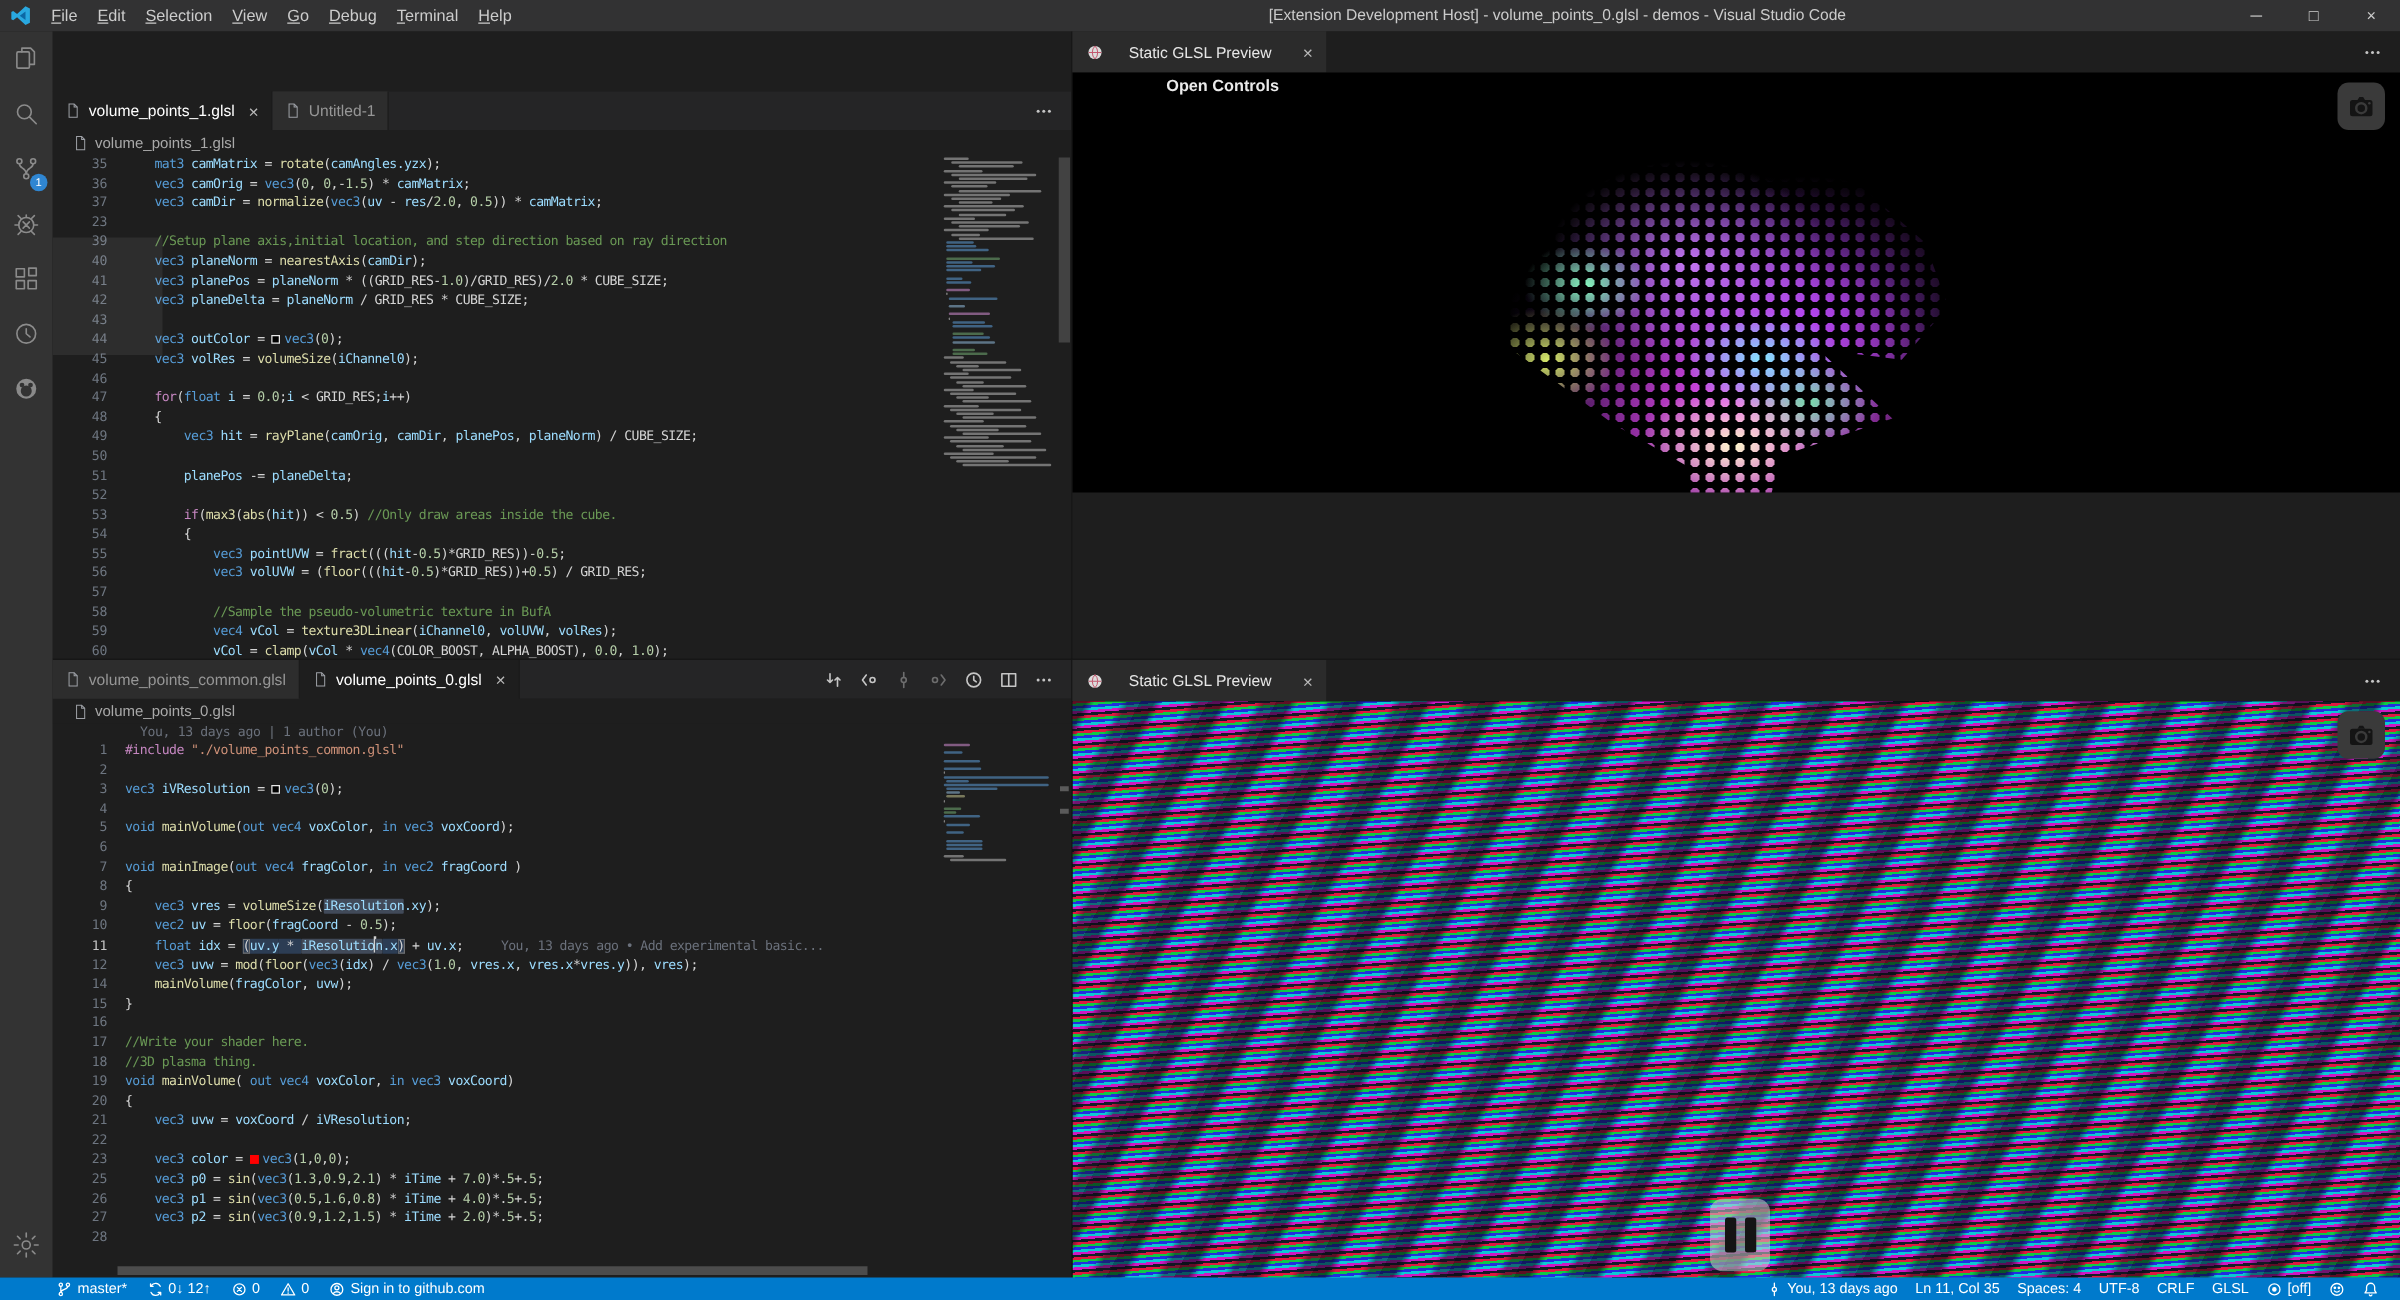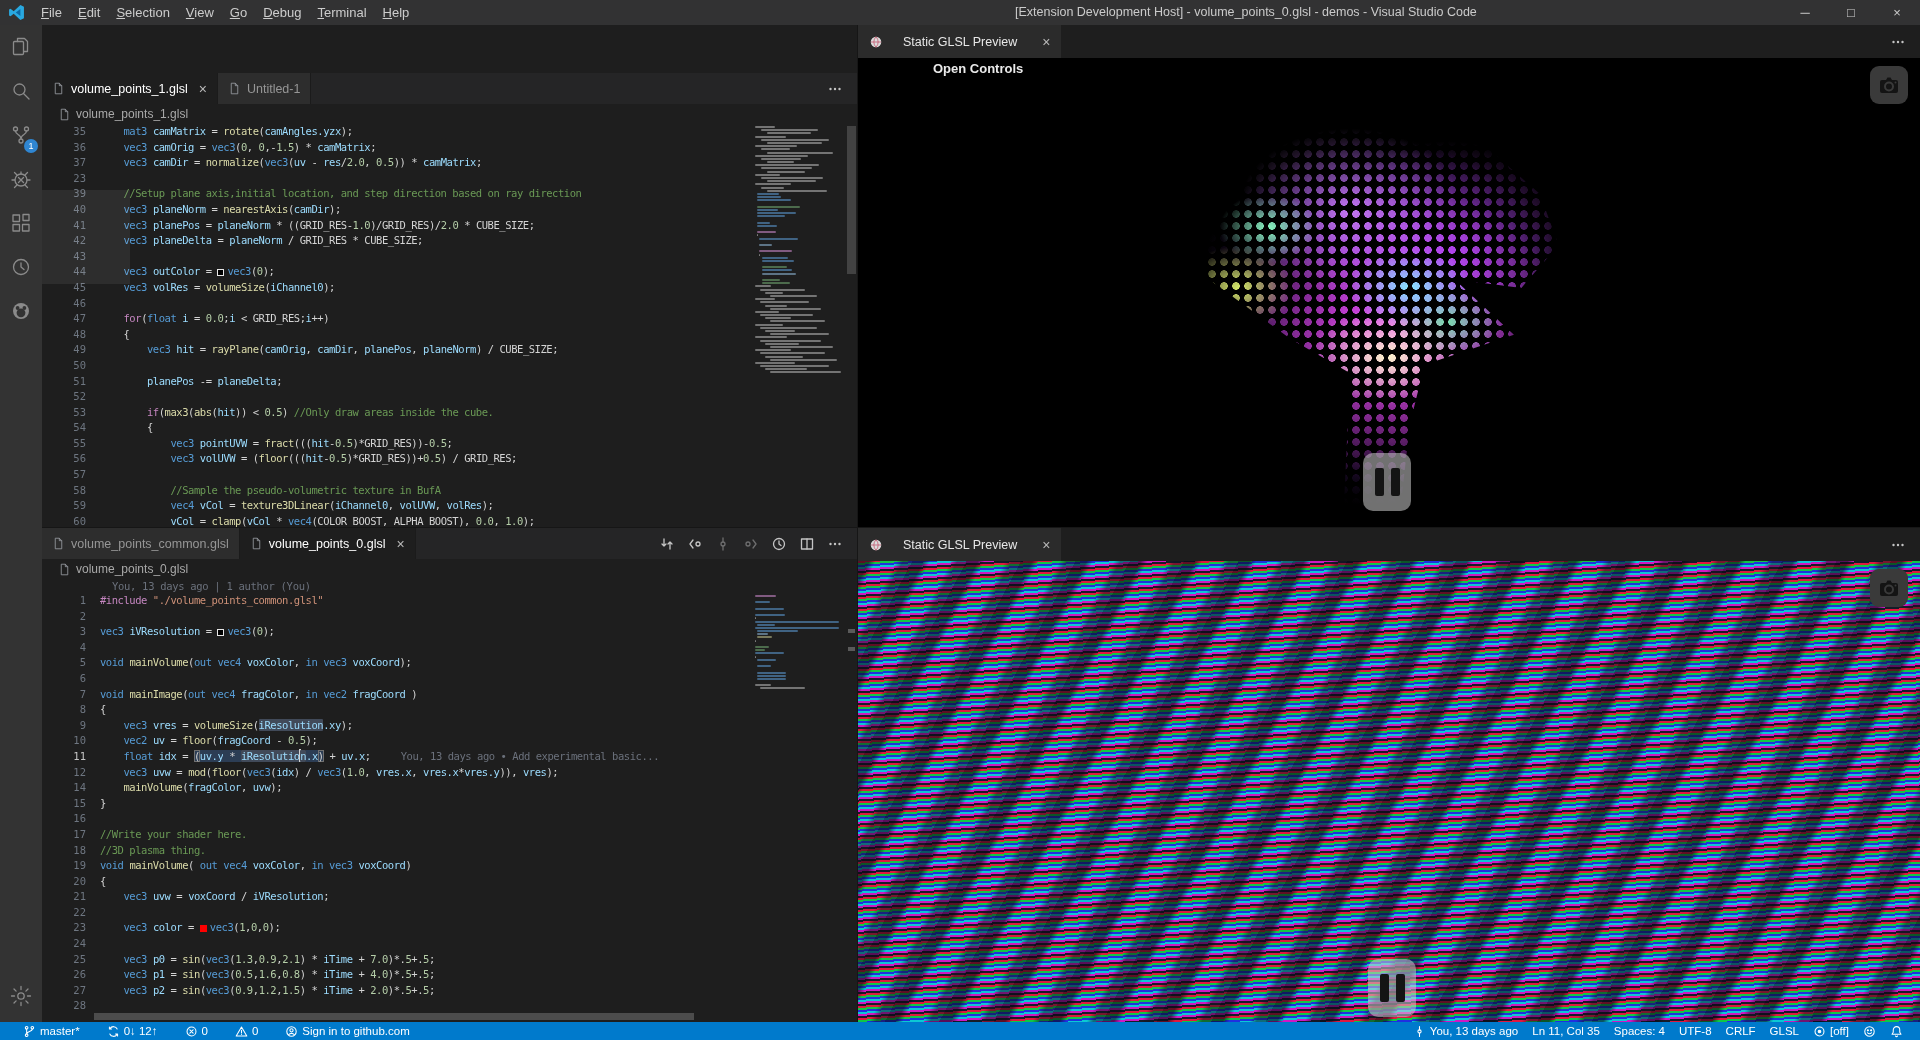--- a/index.html
+++ b/index.html
@@ -84,21 +84,21 @@
   
   .panel { position:absolute; background:#1e1e1e; }
   #panel-top    { left:857px; top:25px;  width:1063px; height:502px; border-left:1px solid #161616; }
   #panel-bottom { left:857px; top:527px; width:1063px; height:495px; border-left:1px solid #161616; border-top:1px solid #161616; }
   .panel-header { height:33px; background:#1e1e1e; display:flex; align-items:stretch; }
   .panel-tab { display:flex; align-items:center; gap:20px; padding:0 11px; background:#2b2b2b;
     color:#e7e7e7; font-size:12.5px; }
   .panel-tab svg { width:14px; height:14px; }
   .panel-actions { margin-left:auto; display:flex; align-items:center; padding:0 14px; color:#c5c5c5; }
   .panel-content { position:relative; width:100%; overflow:hidden; background:#000; }
-  #content-top { height:579px; }
+  #content-top { height:336px; }
   #content-bottom { height:462px; }
 
   .open-controls { position:absolute; left:75px; top:3px; color:#eaeaea; font-size:13px; font-weight:bold; }
 
   .dotcloud { position:absolute; left:336px; top:42px; width:372px; height:427px;
     background:
       radial-gradient(70px 50px at 20% 30%, rgba(150,255,200,.95), rgba(150,255,200,0) 70%),
       radial-gradient(80px 60px at 12% 44%, rgba(235,255,130,.9), rgba(235,255,130,0) 70%),
       radial-gradient(60px 45px at 10% 56%, rgba(255,180,90,.8), rgba(255,180,90,0) 70%),
       radial-gradient(90px 55px at 58% 44%, rgba(140,235,255,.95), rgba(140,235,255,0) 70%),
@@ -126,21 +126,21 @@
     border-radius:10px; display:flex; align-items:center; justify-content:center; gap:7px; }
   .pause-bar { width:9px; height:28px; background:#141414; border-radius:2px; }
 
   .cam-btn { position:absolute; top:8px; right:12px; width:38px; height:38px; background:#3a3a3a;
     border-radius:9px; display:flex; align-items:center; justify-content:center; }
   .cam-btn svg { width:24px; height:24px; }
 
   
   #statusbar { position:absolute; left:0; top:1022px; width:1920px; height:18px; background:#007acc;
     color:#ffffff; font-size:11.5px; display:flex; align-items:center; z-index:50; }
-  .sb-left { display:flex; align-items:center; padding-left:16px; gap:13px; }
+  .sb-left { display:flex; align-items:center; padding-left:38px; gap:2px; }
   .sb-right { margin-left:auto; display:flex; align-items:center; padding-right:10px; }
   .sb-item { display:flex; align-items:center; gap:4px; padding:0 7px; height:18px; white-space:nowrap; }
   .sb-item svg { width:13px; height:13px; }
 </style>
 </head>
 <body>
 
 <div id="titlebar">
   <svg id="vscode-logo" viewBox="0 0 24 24">
     <path d="M17.5 1.5L8 10.2 3.6 6.8 1.5 7.8v8.4l2.1 1 4.4-3.4 9.5 8.7 5-2.4V3.9z" fill="#29a8e0"></path>
@@ -480,21 +480,20 @@
         <div class="code-line"><span class="gutter">14</span><span class="line-content"><span class="tok-p">    </span><span class="tok-f">mainVolume</span><span class="tok-p">(</span><span class="tok-v">fragColor</span><span class="tok-p">, </span><span class="tok-v">uvw</span><span class="tok-p">);</span></span></div>
         <div class="code-line"><span class="gutter">15</span><span class="line-content"><span class="tok-p">}</span></span></div>
         <div class="code-line"><span class="gutter">16</span><span class="line-content"></span></div>
         <div class="code-line"><span class="gutter">17</span><span class="line-content"><span class="tok-c">//Write your shader here.</span></span></div>
         <div class="code-line"><span class="gutter">18</span><span class="line-content"><span class="tok-c">//3D plasma thing.</span></span></div>
         <div class="code-line"><span class="gutter">19</span><span class="line-content"><span class="tok-t">void</span><span class="tok-p"> </span><span class="tok-f">mainVolume</span><span class="tok-p">( </span><span class="tok-t">out</span><span class="tok-p"> </span><span class="tok-t">vec4</span><span class="tok-p"> </span><span class="tok-v">voxColor</span><span class="tok-p">, </span><span class="tok-t">in</span><span class="tok-p"> </span><span class="tok-t">vec3</span><span class="tok-p"> </span><span class="tok-v">voxCoord</span><span class="tok-p">)</span></span></div>
         <div class="code-line"><span class="gutter">20</span><span class="line-content"><span class="tok-p">{</span></span></div>
         <div class="code-line"><span class="gutter">21</span><span class="line-content"><span class="tok-p">    </span><span class="tok-t">vec3</span><span class="tok-p"> </span><span class="tok-v">uvw</span><span class="tok-p"> = </span><span class="tok-v">voxCoord</span><span class="tok-p"> / </span><span class="tok-v">iVResolution</span><span class="tok-p">;</span></span></div>
         <div class="code-line"><span class="gutter">22</span><span class="line-content"></span></div>
         <div class="code-line"><span class="gutter">23</span><span class="line-content"><span class="tok-p">    </span><span class="tok-t">vec3</span><span class="tok-p"> </span><span class="tok-v">color</span><span class="tok-p"> = </span><span class="tok-cbr"></span><span class="tok-t">vec3</span><span class="tok-p">(</span><span class="tok-n">1</span><span class="tok-p">,</span><span class="tok-n">0</span><span class="tok-p">,</span><span class="tok-n">0</span><span class="tok-p">);</span></span></div>
-        <div class="code-line"><span class="gutter">24</span><span class="line-content"></span></div>
         <div class="code-line"><span class="gutter">25</span><span class="line-content"><span class="tok-p">    </span><span class="tok-t">vec3</span><span class="tok-p"> </span><span class="tok-v">p0</span><span class="tok-p"> = </span><span class="tok-f">sin</span><span class="tok-p">(</span><span class="tok-t">vec3</span><span class="tok-p">(</span><span class="tok-n">1.3</span><span class="tok-p">,</span><span class="tok-n">0.9</span><span class="tok-p">,</span><span class="tok-n">2.1</span><span class="tok-p">) * </span><span class="tok-v">iTime</span><span class="tok-p"> + </span><span class="tok-n">7.0</span><span class="tok-p">)*.</span><span class="tok-n">5</span><span class="tok-p">+.</span><span class="tok-n">5</span><span class="tok-p">;</span></span></div>
         <div class="code-line"><span class="gutter">26</span><span class="line-content"><span class="tok-p">    </span><span class="tok-t">vec3</span><span class="tok-p"> </span><span class="tok-v">p1</span><span class="tok-p"> = </span><span class="tok-f">sin</span><span class="tok-p">(</span><span class="tok-t">vec3</span><span class="tok-p">(</span><span class="tok-n">0.5</span><span class="tok-p">,</span><span class="tok-n">1.6</span><span class="tok-p">,</span><span class="tok-n">0.8</span><span class="tok-p">) * </span><span class="tok-v">iTime</span><span class="tok-p"> + </span><span class="tok-n">4.0</span><span class="tok-p">)*.</span><span class="tok-n">5</span><span class="tok-p">+.</span><span class="tok-n">5</span><span class="tok-p">;</span></span></div>
         <div class="code-line"><span class="gutter">27</span><span class="line-content"><span class="tok-p">    </span><span class="tok-t">vec3</span><span class="tok-p"> </span><span class="tok-v">p2</span><span class="tok-p"> = </span><span class="tok-f">sin</span><span class="tok-p">(</span><span class="tok-t">vec3</span><span class="tok-p">(</span><span class="tok-n">0.9</span><span class="tok-p">,</span><span class="tok-n">1.2</span><span class="tok-p">,</span><span class="tok-n">1.5</span><span class="tok-p">) * </span><span class="tok-v">iTime</span><span class="tok-p"> + </span><span class="tok-n">2.0</span><span class="tok-p">)*.</span><span class="tok-n">5</span><span class="tok-p">+.</span><span class="tok-n">5</span><span class="tok-p">;</span></span></div>
         <div class="code-line"><span class="gutter">28</span><span class="line-content"></span></div>
       </div>
     <div class="minimap" id="mm-bottom">
         <div class="mm-line" style="margin-left: 0px; width: 20.9px; background: rgb(154, 106, 154);"></div>
         <div class="mm-line" style="margin-left: 0px; width: 0px; background: transparent;"></div>
         <div class="mm-line" style="margin-left: 0px; width: 15.4px; background: rgb(73, 116, 156);"></div>
         <div class="mm-line" style="margin-left: 0px; width: 0px; background: transparent;"></div>

